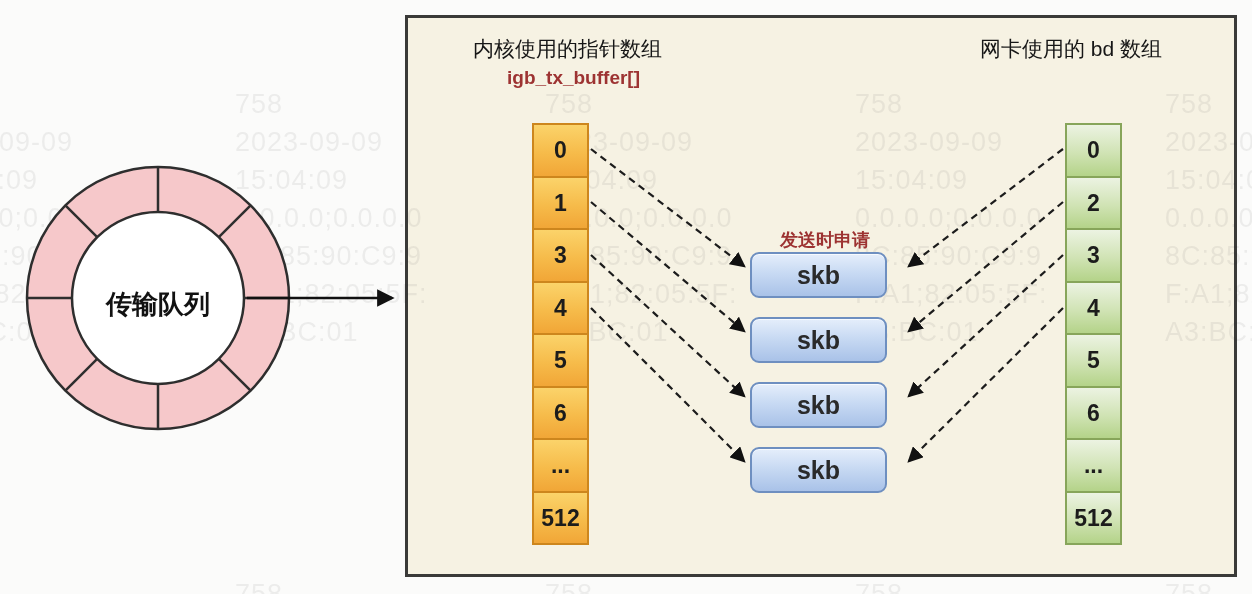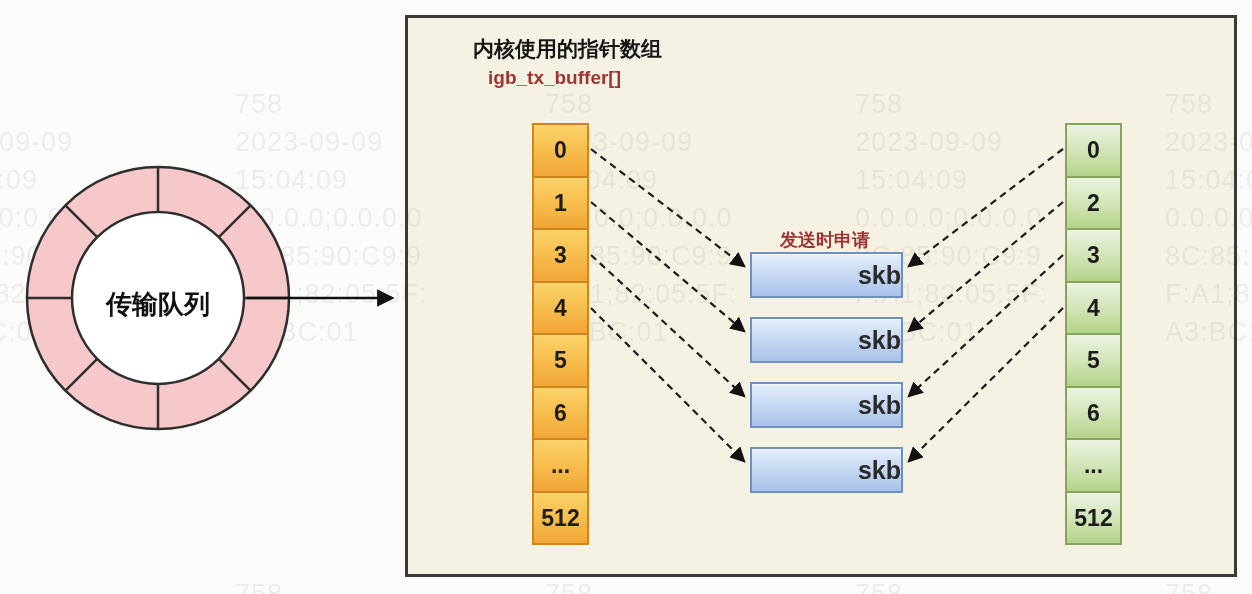--- a/index.html
+++ b/index.html
@@ -19,21 +19,21 @@
     color:rgba(45,45,45,0.07);white-space:nowrap;
   }
   
   .wires{position:absolute;left:0;top:0;z-index:3;pointer-events:none;}
   
   .queue-label{
     position:absolute;left:78px;top:287px;width:160px;text-align:center;
     font-size:26px;font-weight:600;color:#111;z-index:4;
   }
   .title{
-    position:absolute;font-size:21px;font-weight:700;color:#161616;
+    position:absolute;font-size:21px;font-weight:400;color:#161616;
     text-align:center;z-index:4;white-space:nowrap;
   }
   .subtitle{
     position:absolute;font-size:19px;font-weight:700;color:#9d3332;
     text-align:center;z-index:4;white-space:nowrap;
   }
   .annotation{
     position:absolute;left:735px;top:196px;width:180px;text-align:center;
     font-size:18px;font-weight:700;color:#9d3332;z-index:4;margin-top:32px;
   }
@@ -49,22 +49,22 @@
   .cell-orange{
     background:linear-gradient(180deg,#fbd36a 0%,#f6bb4a 55%,#f1a637 100%);
     border-color:#cd861d;
   }
   .cell-green{
     background:linear-gradient(180deg,#ecf3e2 0%,#d0e3b4 55%,#b4d389 100%);
     border-color:#87a55a;
   }
   
   .skb{
-    position:absolute;left:750px;width:153px;height:46px;box-sizing:border-box;
-    border:2px solid #6e8fc0;border-radius:0;text-align:right;line-height:42px;
+    position:absolute;left:750px;width:137px;height:46px;box-sizing:border-box;
+    border:2px solid #6e8fc0;border-radius:9px;text-align:center;line-height:42px;
     font-size:25px;font-weight:600;color:#2a2a2a;z-index:4;
     background:linear-gradient(180deg,#e5eefb 0%,#c8daf3 45%,#a9c2e8 100%);
     box-shadow:inset 0 1px 0 rgba(255,255,255,0.7);
   }
 </style>
 </head>
 <body>
 
 <div class="stage">
 
@@ -168,22 +168,23 @@
       <line x1="1063" y1="149" x2="909" y2="266" marker-end="url(#ah)"></line>
       <line x1="1063" y1="202" x2="909" y2="331" marker-end="url(#ah)"></line>
       <line x1="1063" y1="255" x2="909" y2="396" marker-end="url(#ah)"></line>
       <line x1="1063" y1="308" x2="909" y2="461" marker-end="url(#ah)"></line>
     </g>
   </svg>
 
   <div class="queue-label">传输队列</div>
 
   <div class="title" style="left:410px;top:35px;width:315px;">内核使用的指针数组</div>
-  <div class="subtitle" style="left:397px;top:67px;width:315px;">igb_tx_buffer[]</div>
-
+  <div class="subtitle" style="left:416px;top:67px;width:315px;">igb_tx_buffer[]</div>
+
+  <div class="title" style="left:915px;top:35px;width:312px;">网卡使用的 bd 数组</div>
 
   <div class="annotation">发送时申请</div>
 
   <div class="col col-kernel">
       <div class="cell cell-orange">0</div>
       <div class="cell cell-orange">1</div>
       <div class="cell cell-orange">3</div>
       <div class="cell cell-orange">4</div>
       <div class="cell cell-orange">5</div>
       <div class="cell cell-orange">6</div>

